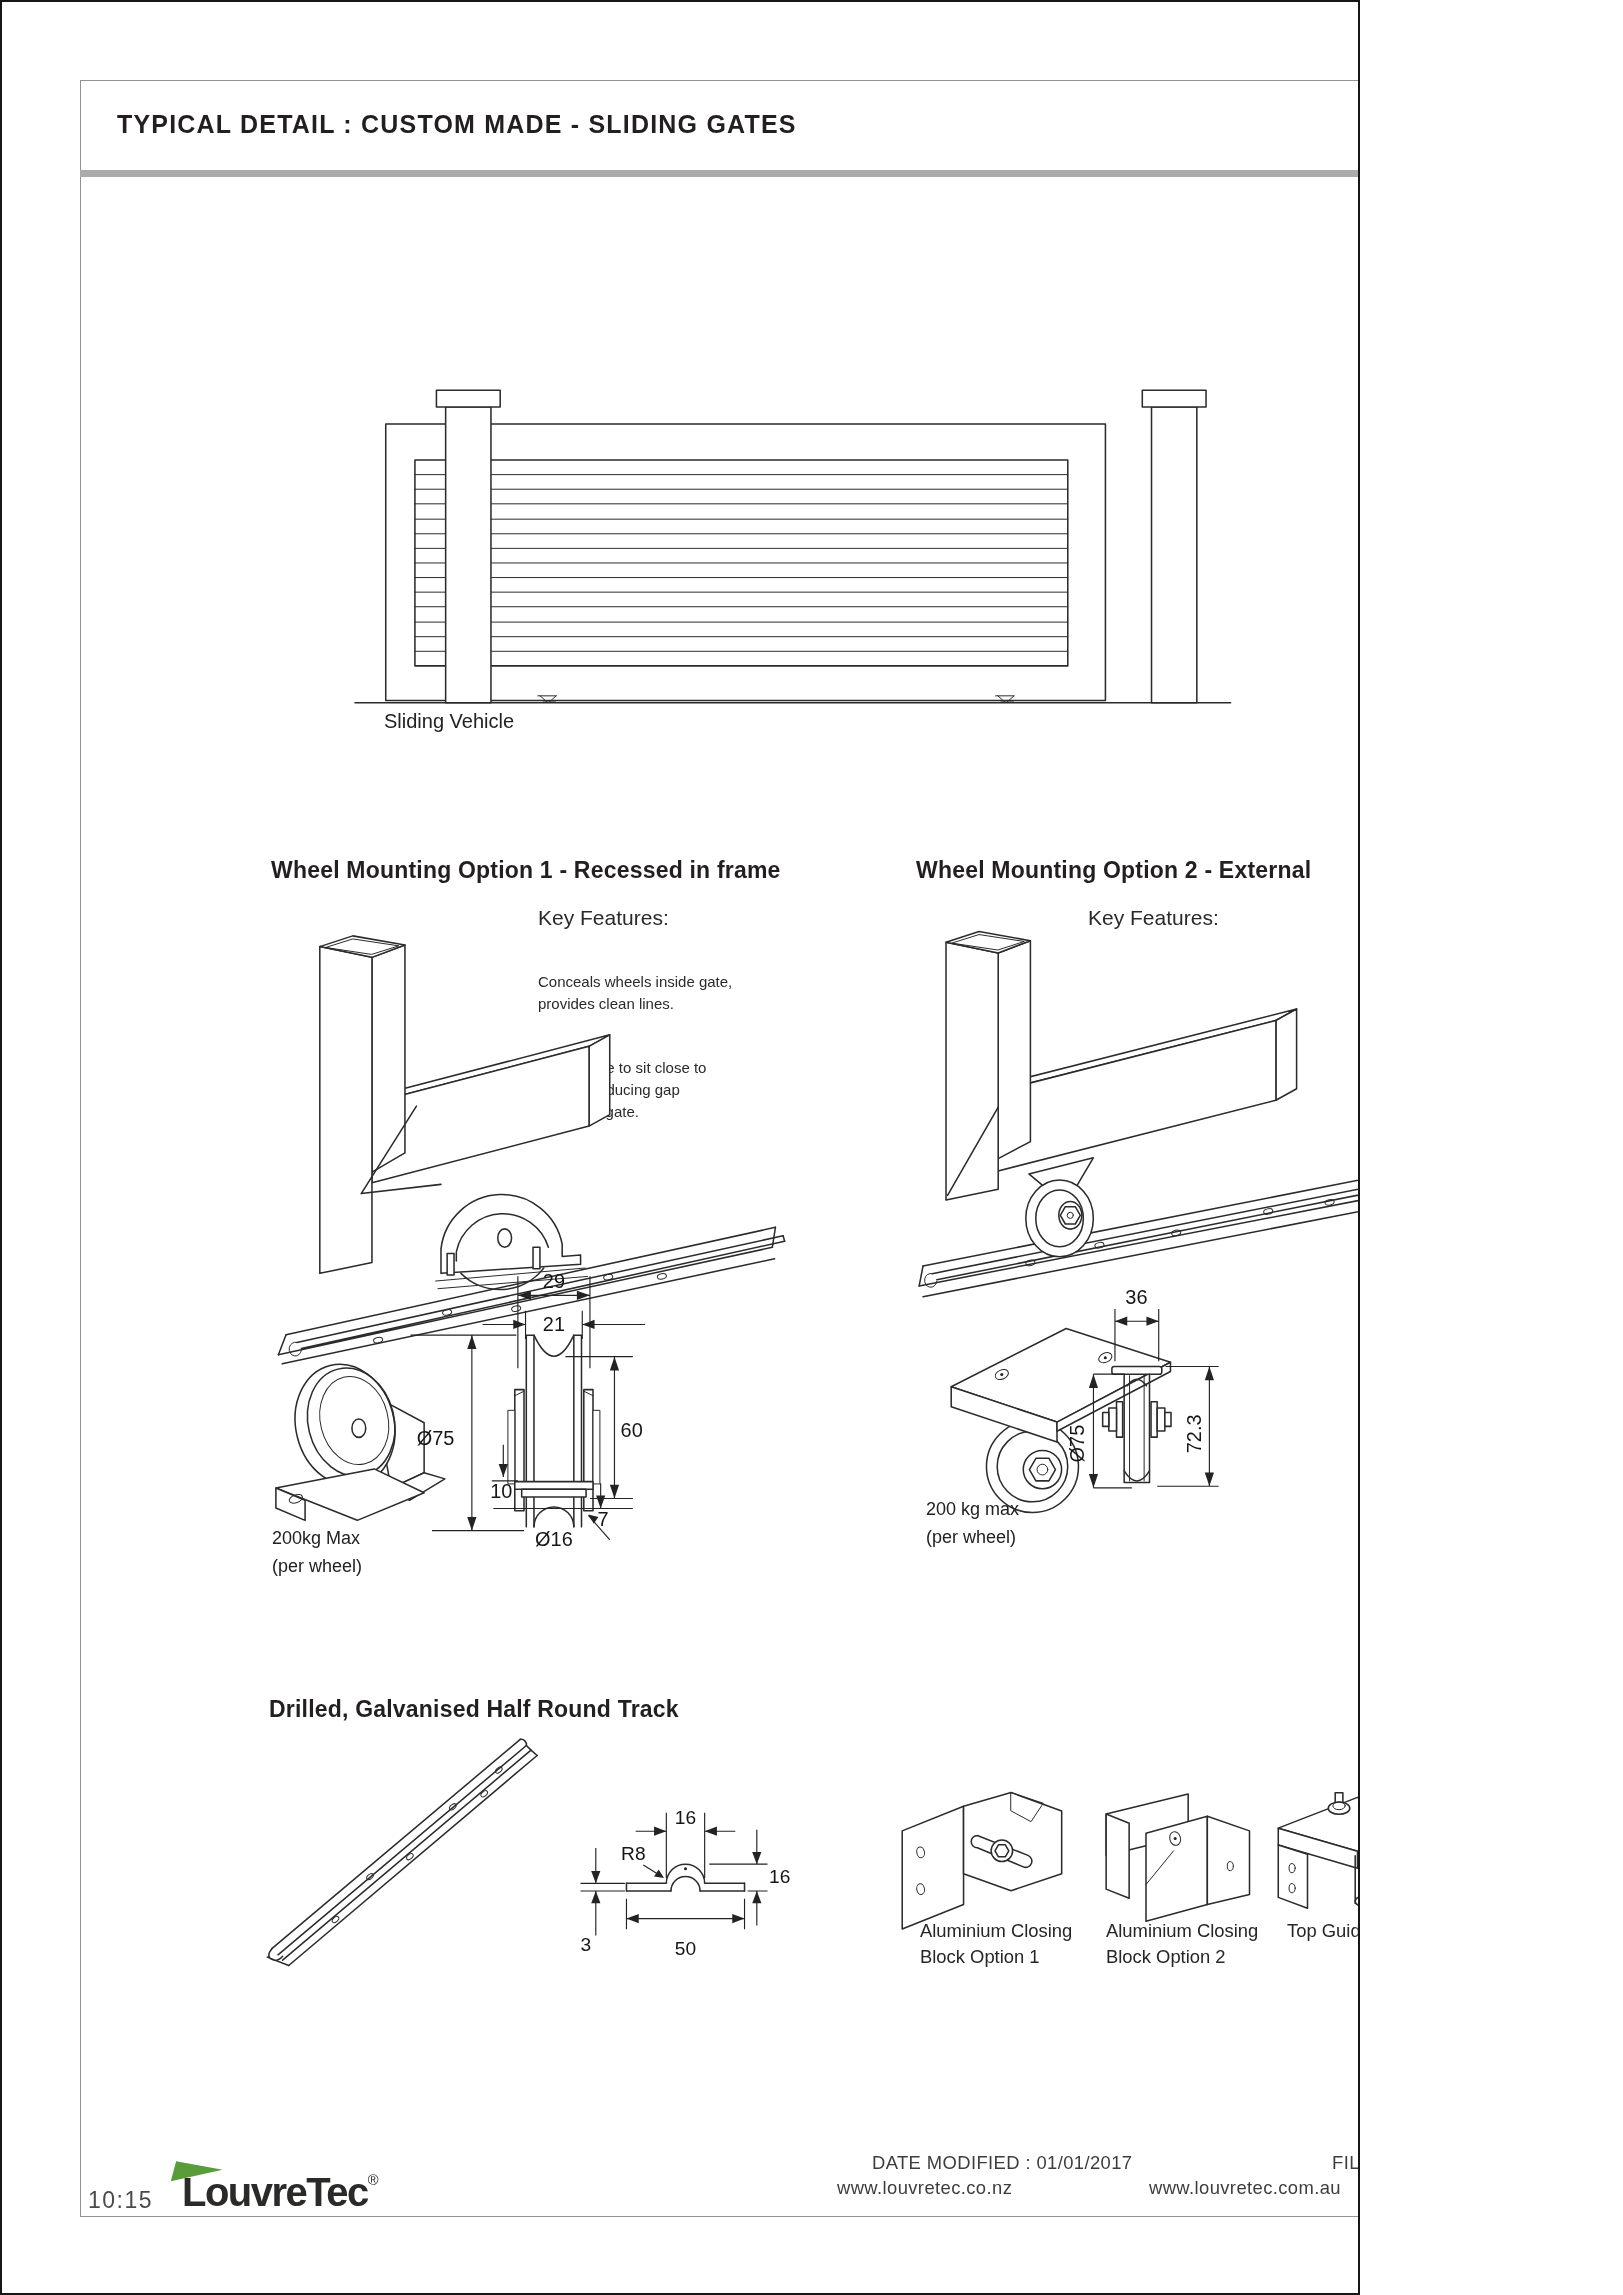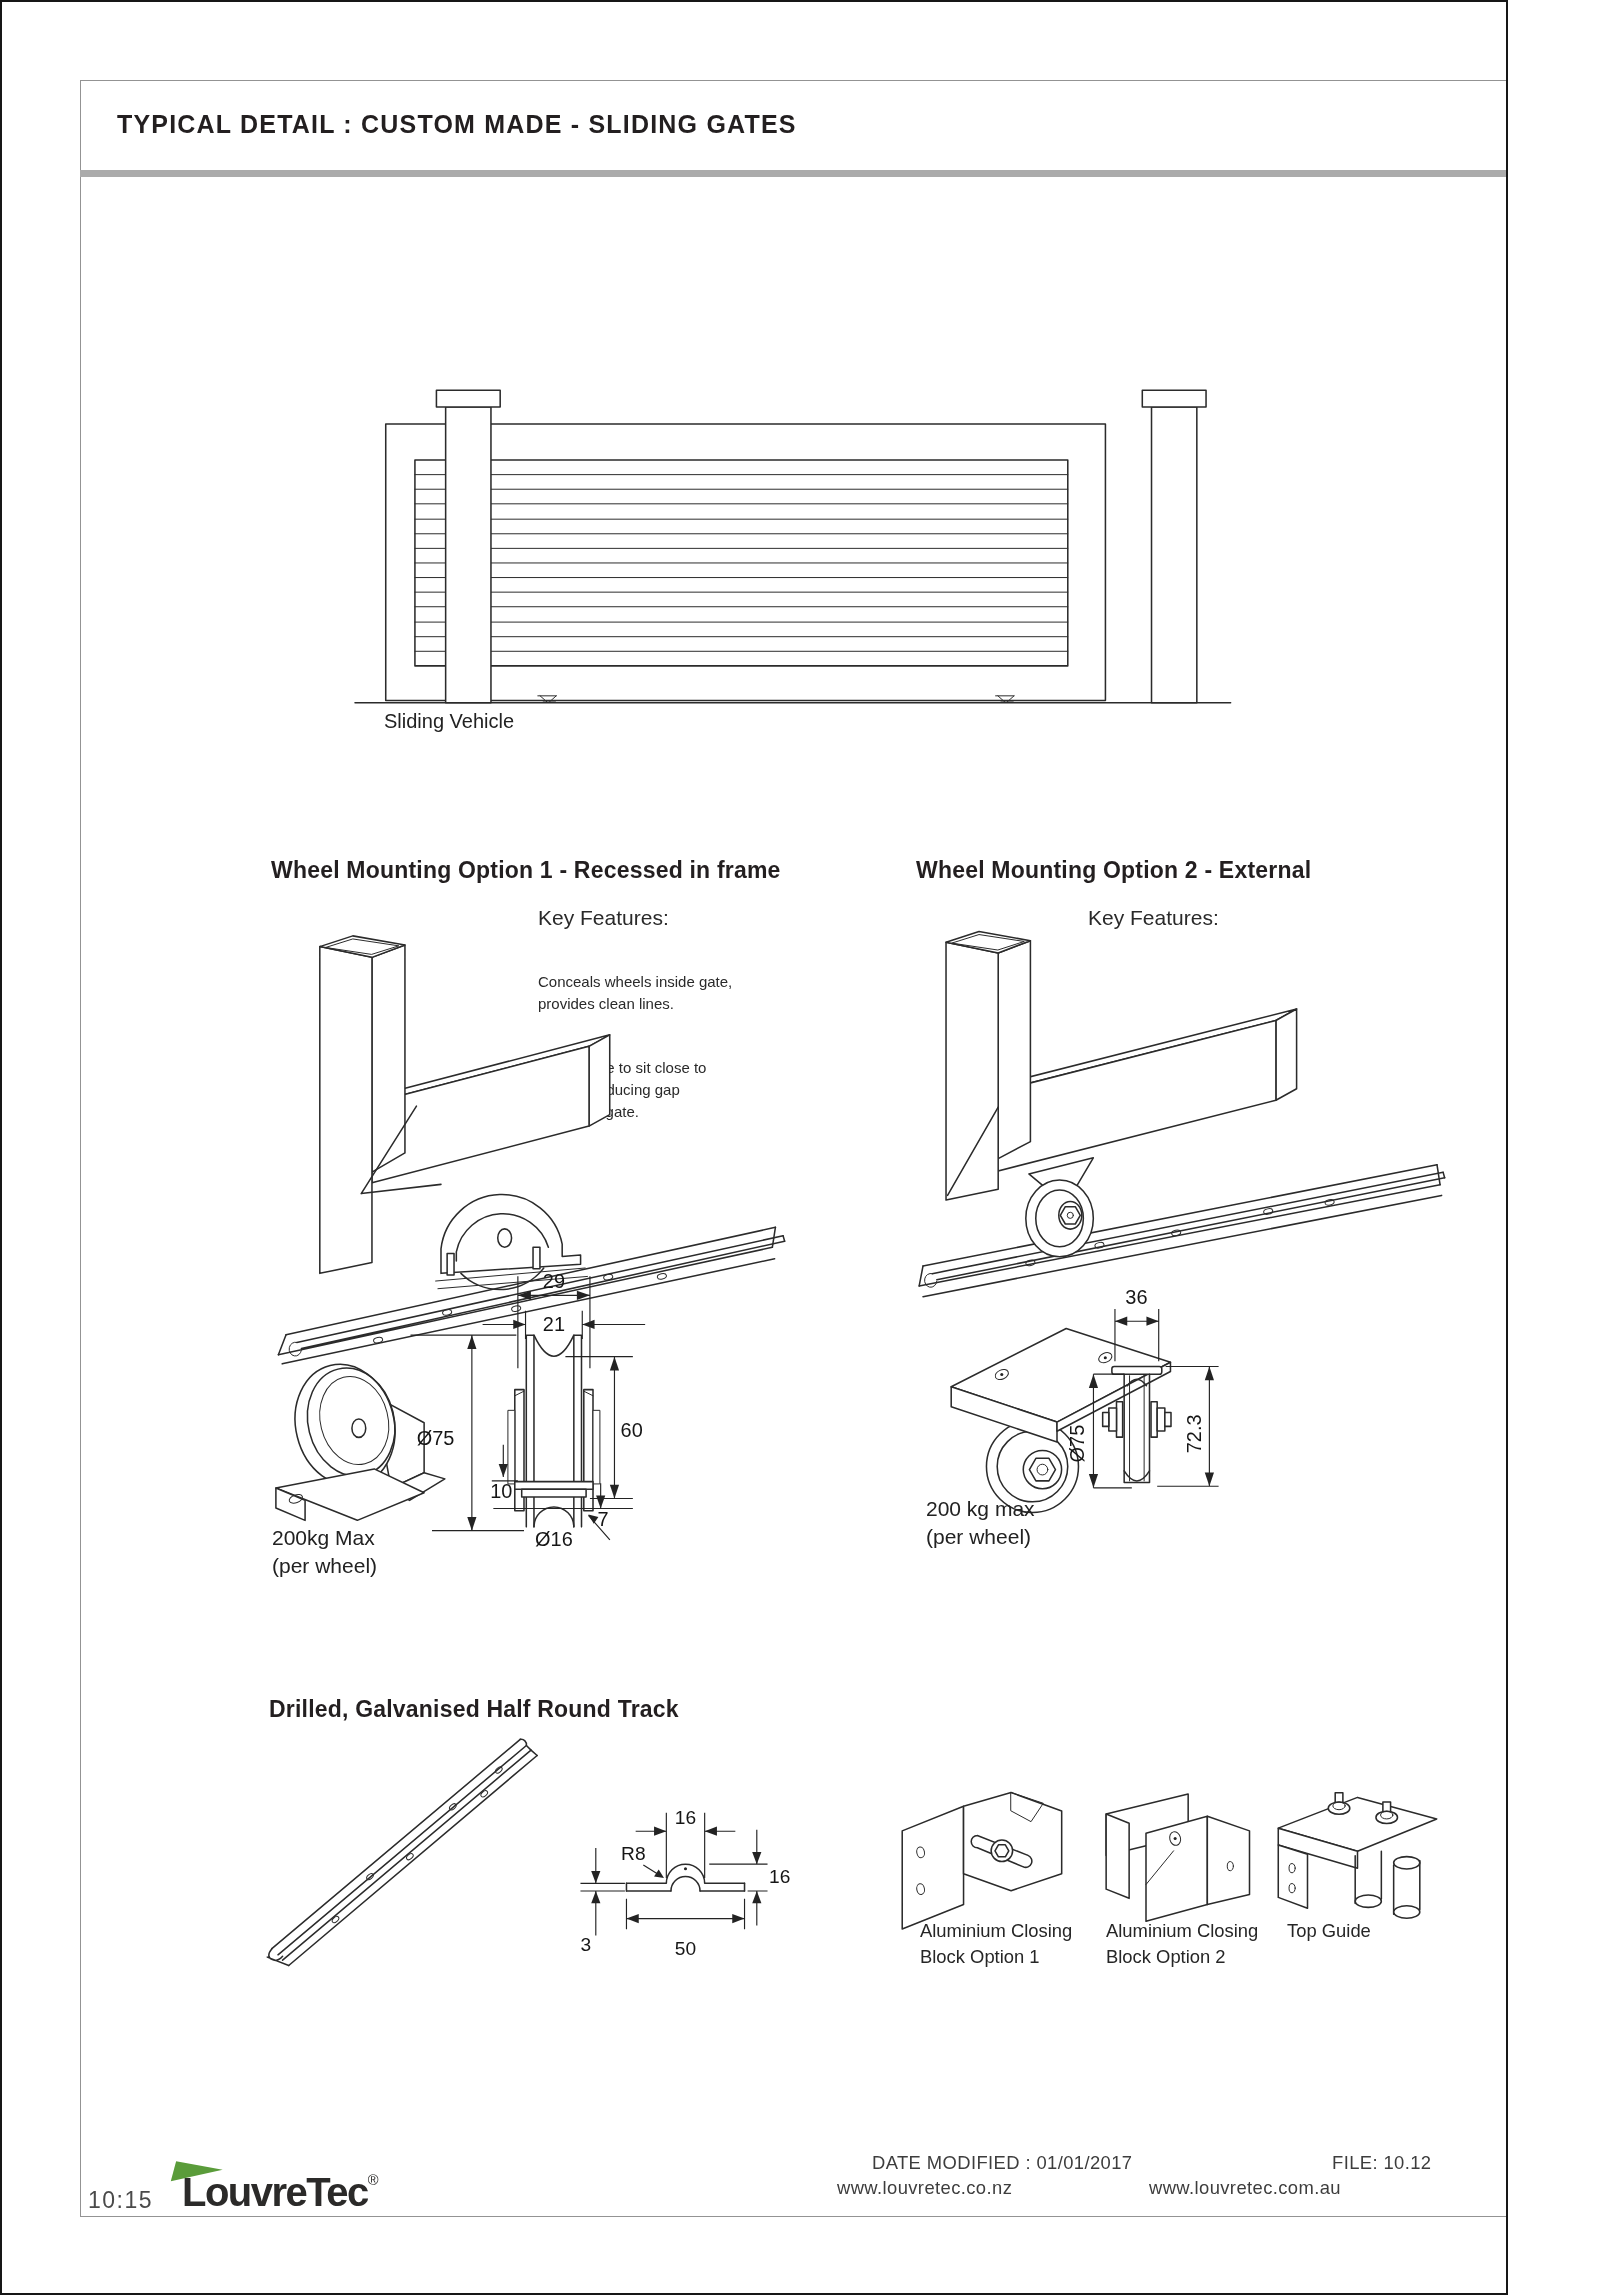--- a/index.html
+++ b/index.html
@@ -1,29 +1,29 @@
 <!DOCTYPE html>
 <html style="font-size:12.3px"><head>
 <meta charset="utf-8">
 <style>
   html,body{margin:0;padding:0;background:#ffffff;}
-  .page{position:relative;width:1508px;height:2295px;background:#fff;
+  .page{position:relative;width:1360px;height:2295px;background:#fff;
         font-family:"Liberation Sans",sans-serif;color:#231f20;
         border:2.3px solid #161616;box-sizing:border-box;overflow:hidden;}
   .frame{position:absolute;left:78px;top:78px;width:1476px;height:2137px;
          border:1.5px solid #939393;box-sizing:border-box;}
   .divider{position:absolute;left:78px;top:168px;width:1476px;height:7px;background:#ababab;}
   .title{position:absolute;left:115px;top:108px;font-size:25px;font-weight:bold;
          letter-spacing:1.2px;color:#231f20;white-space:nowrap;}
   .h2{position:absolute;font-size:23px;font-weight:bold;letter-spacing:0.2px;white-space:nowrap;}
   .kf{position:absolute;font-size:21px;color:#2a2a2a;white-space:nowrap;}
   .para{position:absolute;font-size:15px;line-height:22px;color:#2a2a2a;white-space:nowrap;}
   .para2{position:absolute;font-size:17px;line-height:23px;color:#2a2a2a;white-space:nowrap;}
   .cap{position:absolute;font-size:20px;color:#222;white-space:nowrap;}
-  .load{position:absolute;font-size:21px;color:#222;line-height:28px;white-space:nowrap;}
+  .load{position:absolute;font-size:18px;color:#222;line-height:28px;white-space:nowrap;}
   .acc{position:absolute;font-size:18.4px;line-height:26px;color:#262626;white-space:nowrap;}
   .ft{position:absolute;font-size:18.4px;color:#3d3d3d;letter-spacing:0.4px;white-space:nowrap;}
   .pgnum{position:absolute;left:86px;top:2185px;font-size:23px;color:#4a4a4a;letter-spacing:1.5px;}
   .logo-text{position:absolute;left:180px;top:2168px;font-size:40px;font-weight:bold;
              letter-spacing:-1.5px;color:#2b2a29;white-space:nowrap;}
   .logo-reg{font-size:14.6px;font-weight:normal;vertical-align:21.5px;letter-spacing:0;}
   svg.dwg{position:absolute;overflow:visible;}
   .ln{fill:none;stroke:#2b2b2b;stroke-width:2;stroke-linejoin:round;stroke-linecap:round;}
   .lnw{fill:#ffffff;stroke:#2b2b2b;stroke-width:2;stroke-linejoin:round;}
   .wfill{fill:#ffffff;stroke:none;}

